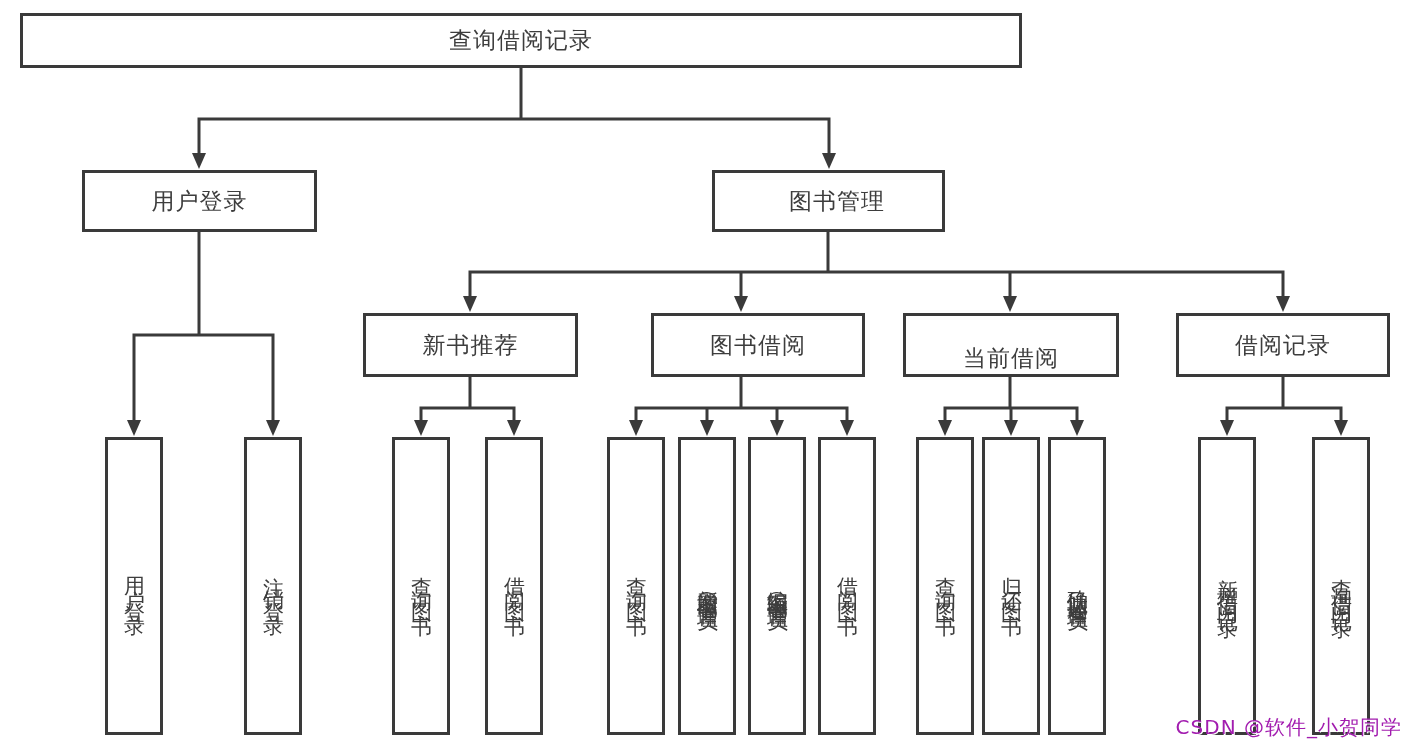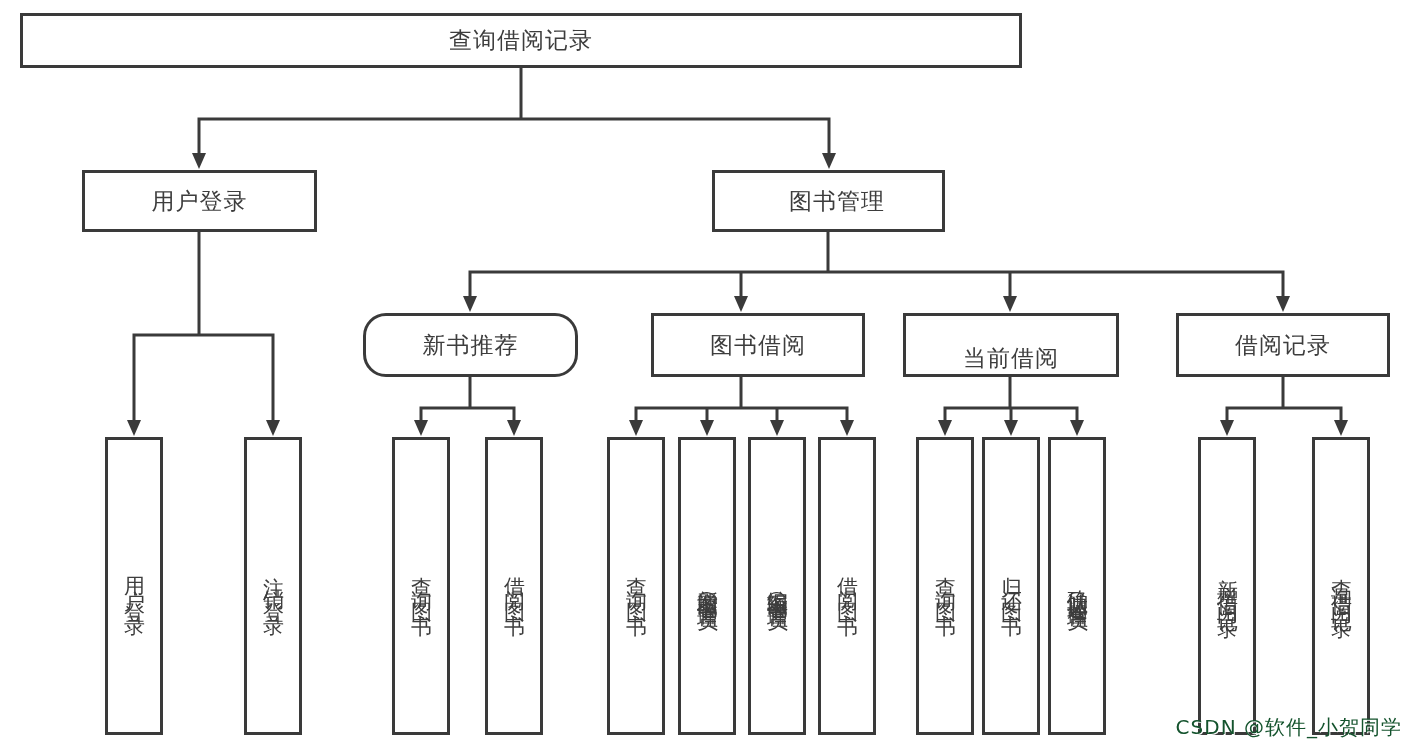--- a/index.html
+++ b/index.html
@@ -27,21 +27,21 @@
     writing-mode:vertical-rl;
     text-orientation:mixed;
     font-size:21px;
     line-height:1.1;
     color:#3d3d3d;
   }
   .watermark{
     position:absolute;
     right:3px;top:714px;
     font-size:20px;
-    color:#14532d;
+    color:#a21caf;
     letter-spacing:1px;
     text-shadow:1px 1px 0 #ffffff;
     white-space:nowrap;
   }
 </style>
 </head>
 <body>
 
 <div class="canvas">
 
@@ -104,21 +104,21 @@
     <span>查询借阅记录</span>
   </div>
 
   <div class="node hnode" style="left:82px;top:170px;width:235px;height:62px;">
     <span>用户登录</span>
   </div>
   <div class="node hnode" style="left:712px;top:170px;width:233px;height:62px;padding-left:17px;">
     <span>图书管理</span>
   </div>
 
-  <div class="node hnode" style="left:363px;top:313px;width:215px;height:64px;border-radius:23px;">
+  <div class="node hnode" style="left:363px;top:313px;width:215px;height:64px;">
     <span>新书推荐</span>
   </div>
   <div class="node hnode" style="left:634px;top:313px;width:214px;height:64px;margin-left:17px;">
     <span>图书借阅</span>
   </div>
   <div class="node hnode" style="left:903px;top:313px;width:216px;height:64px;align-items:flex-end;">
     <span>当前借阅</span>
   </div>
   <div class="node hnode" style="left:1176px;top:313px;width:214px;height:64px;">
     <span>借阅记录</span>

